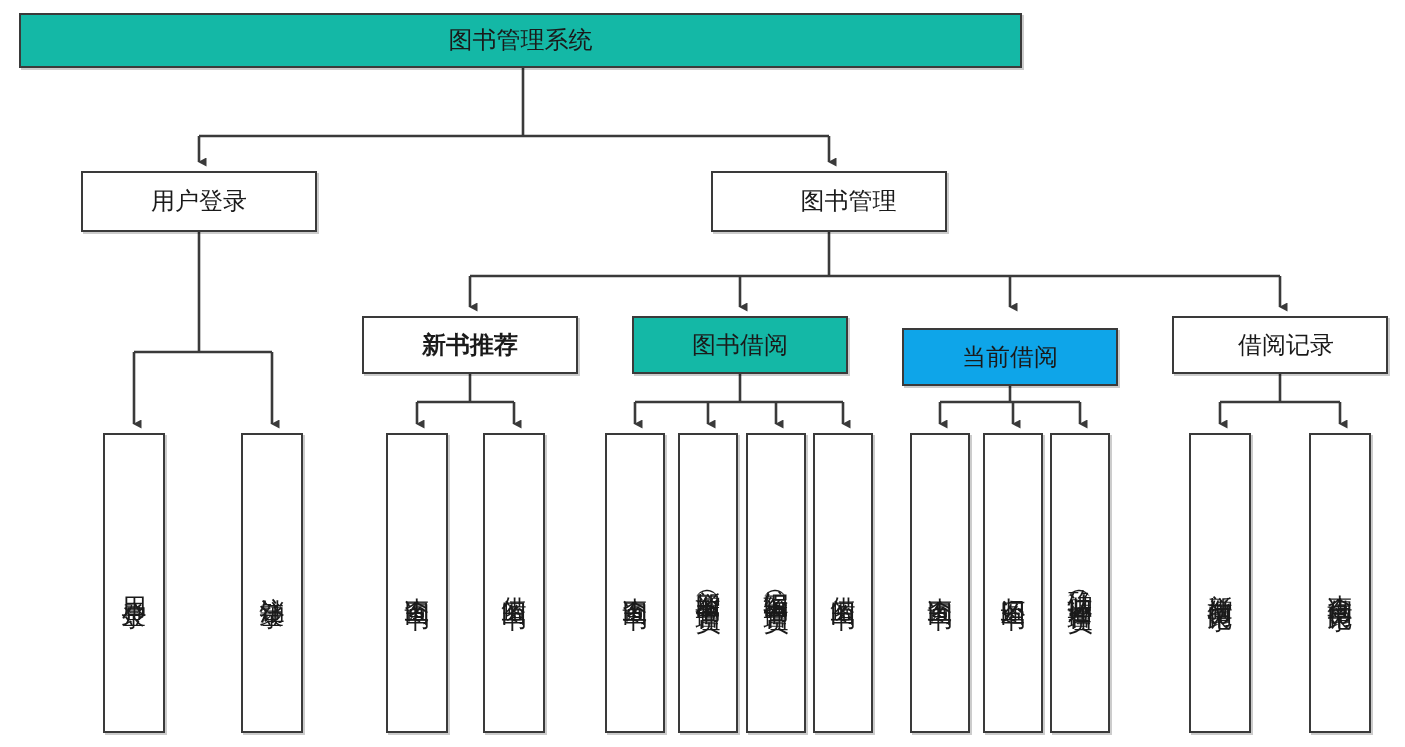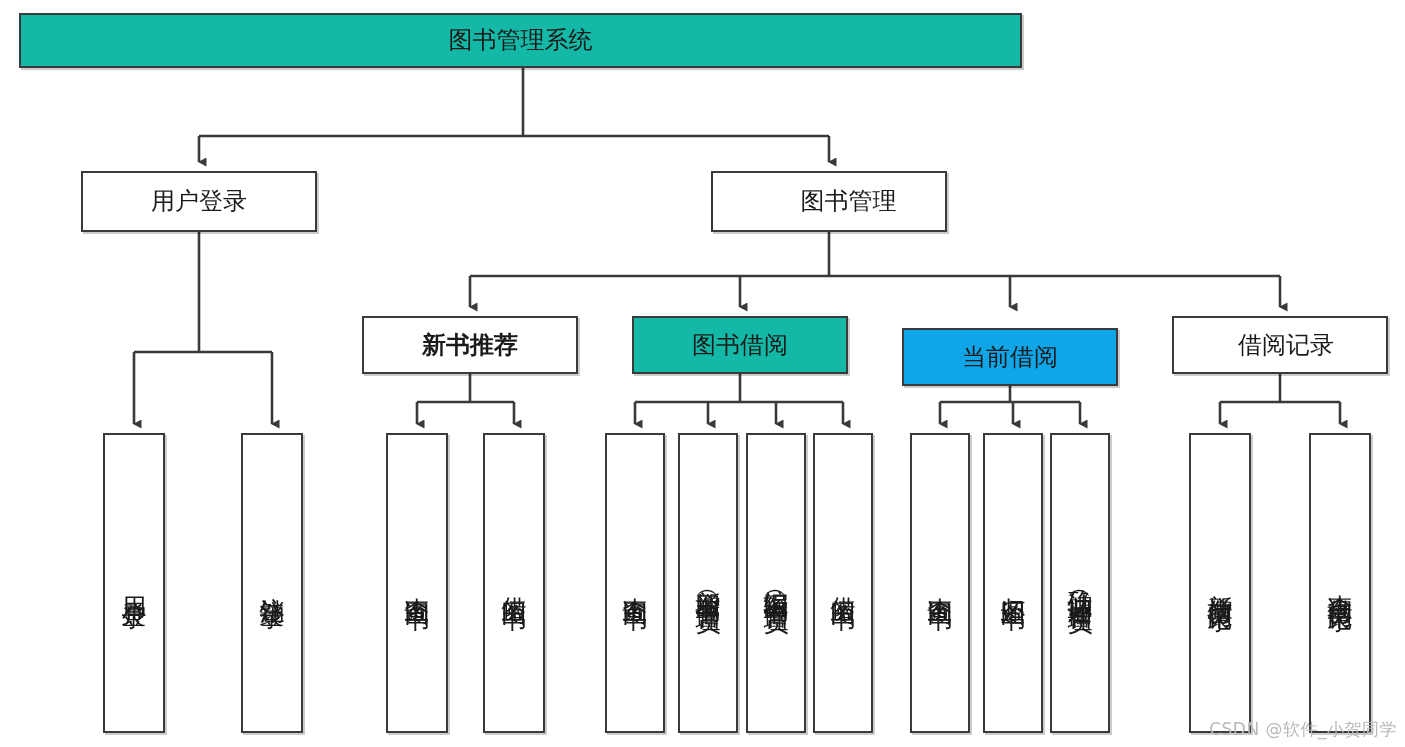--- a/index.html
+++ b/index.html
@@ -174,14 +174,13 @@
         <span class="label" style="color: rgb(26, 26, 26);">确认归还（管理员）</span>
       </div>
       <div class="node vertical" style="left: 1189px; top: 433px; width: 62px; height: 300px; border-color: rgb(58, 58, 58); background: rgb(255, 255, 255);">
         <span class="label" style="color: rgb(26, 26, 26);">新增借阅记录</span>
       </div>
       <div class="node vertical" style="left: 1309px; top: 433px; width: 62px; height: 300px; border-color: rgb(58, 58, 58); background: rgb(255, 255, 255);">
         <span class="label" style="color: rgb(26, 26, 26);">查询借阅记录</span>
       </div>
     </div>
 
-  <div class="watermark">CSDN @软件_小贺同学</div>
 </div>
 
 </body></html>

